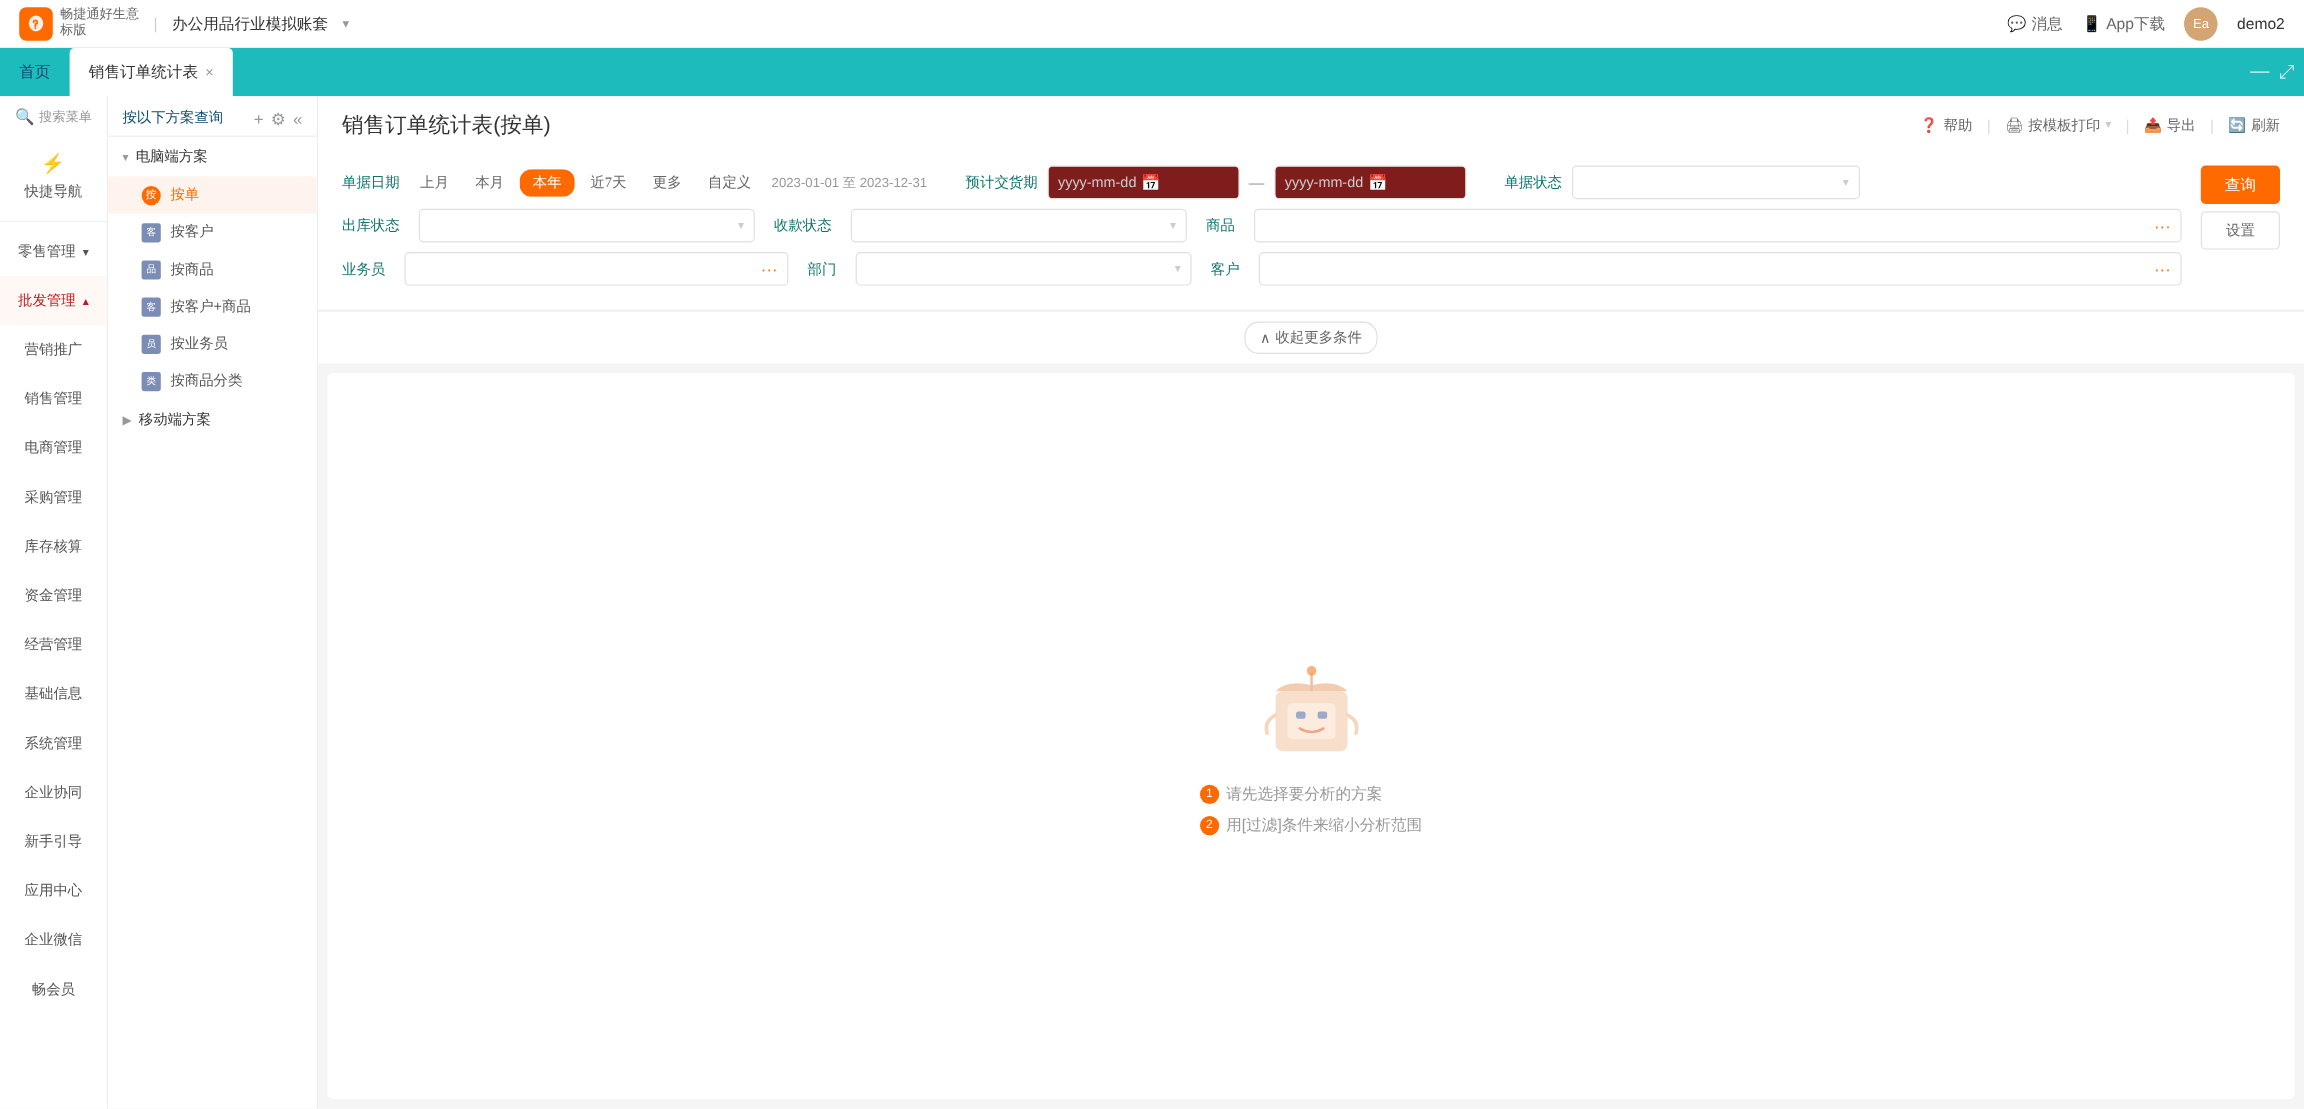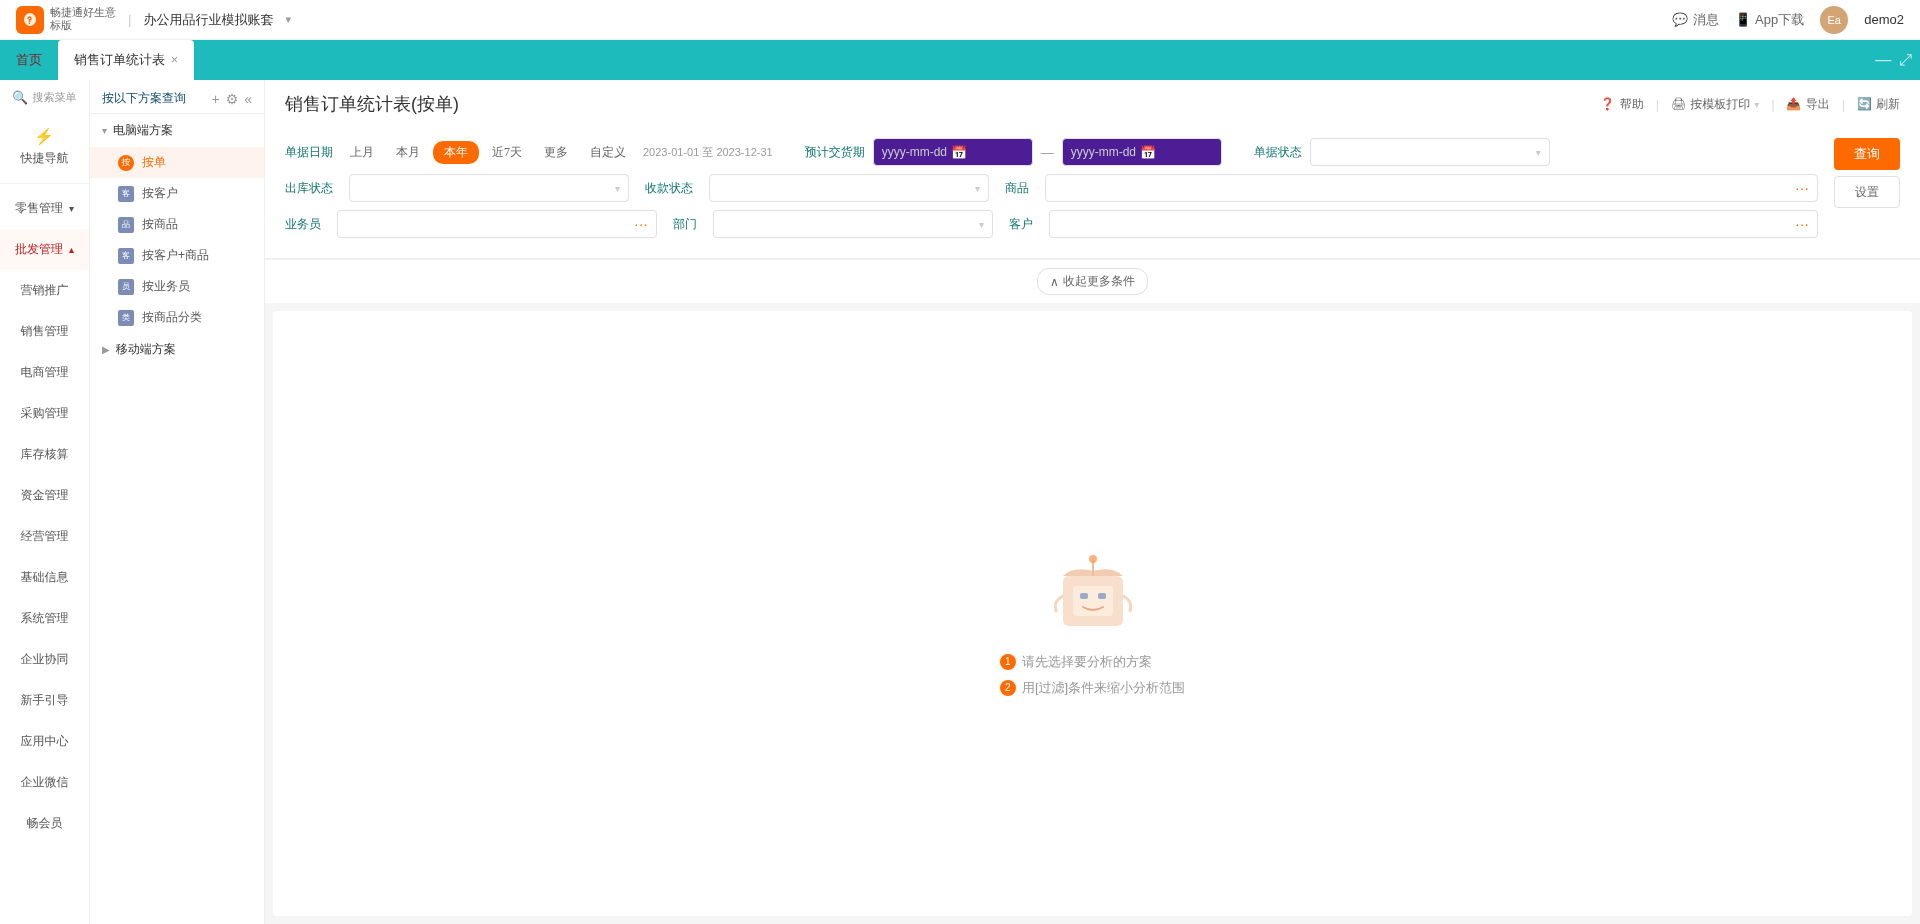--- a/index.html
+++ b/index.html
@@ -13,21 +13,21 @@
     .logo-text { font-size: 11px; color: #666; line-height: 1.2; }
     .app-title { font-size: 13px; color: #333; }
     .breadcrumb-sep { color: #ccc; margin: 0 4px; }
     .top-bar-right { display: flex; align-items: center; gap: 16px; }
     .top-bar-btn { display: flex; align-items: center; gap: 4px; color: #666; font-size: 13px; cursor: pointer; }
     .user-avatar { width: 28px; height: 28px; border-radius: 50%; background: #d4a574; display: flex; align-items: center; justify-content: center; color: #fff; font-size: 11px; overflow: hidden; }
 
     
     .tab-bar { height: 40px; background: #1dbbbb; display: flex; align-items: center; padding: 0 0; flex-shrink: 0; }
     .tab-item { height: 40px; display: flex; align-items: center; padding: 0 16px; font-size: 13px; color: rgba(255,255,255,0.85); cursor: pointer; gap: 6px; }
-    .tab-item.home { color: #7f1d1d; justify-content: flex-end; }
+    .tab-item.home { color: #0c4a6e; justify-content: flex-end; }
     .tab-item.active { background: #fff; color: #333; border-radius: 4px 4px 0 0; }
     .tab-close { font-size: 12px; color: #999; cursor: pointer; }
     .tab-bar-actions { margin-left: auto; display: flex; align-items: center; gap: 8px; padding-right: 8px; }
     .tab-bar-action-btn { color: rgba(255,255,255,0.8); cursor: pointer; font-size: 16px; }
 
     
     .main-area { display: flex; flex: 1; overflow: hidden; }
 
     
     .sidebar { width: 90px; background: #fff; border-right: 1px solid #eee; display: flex; flex-direction: column; overflow-y: auto; flex-shrink: 0; }
@@ -70,21 +70,21 @@
 
     
     .filter-area { background: #fff; padding: 12px 20px; flex-shrink: 0; }
     .filter-label { font-size: 12px; color: #0f766e; white-space: nowrap; }
     .filter-date-btns { display: flex; gap: 4px; align-items: center; }
     .date-btn { padding: 2px 8px; font-size: 12px; color: #666; cursor: pointer; border-radius: 3px; border: 1px solid transparent; font-family: Liberation Serif, serif; }
     .date-btn.active { background: #ff6a00; color: #fff; border-radius: 10px; padding: 2px 10px; }
     .date-range { font-size: 11px; color: #999; }
     .filter-select { border: 1px solid #e0e0e0; border-radius: 4px; padding: 4px 8px; font-size: 12px; color: #333; height: 28px; background: #fff; display: flex; align-items: center; justify-content: space-between; cursor: pointer; min-width: 200px; }
     .filter-select-wide { min-width: 300px; }
-    .filter-date-input { border: 1px solid #e0e0e0; border-radius: 4px; padding: 4px 8px; font-size: 12px; color: #ccc; height: 28px; background: #4c1d95; display: flex; align-items: center; gap: 4px; min-width: 160px; cursor: pointer; }
+    .filter-date-input { border: 1px solid #e0e0e0; border-radius: 4px; padding: 4px 8px; font-size: 12px; color: #ccc; height: 28px; background: #7f1d1d; display: flex; align-items: center; gap: 4px; min-width: 160px; cursor: pointer; }
     .filter-date-icon { color: #ff6a00; font-size: 13px; }
     .filter-dots { color: #ff6a00; font-size: 14px; cursor: pointer; margin-left: 4px; }
     .filter-select-arrow { color: #ccc; font-size: 10px; }
 
     
     .collapse-row { display: flex; justify-content: center; padding: 8px; background: #fff; border-top: 1px solid #f0f0f0; }
     .collapse-btn { display: flex; align-items: center; gap: 4px; font-size: 12px; color: #666; cursor: pointer; padding: 4px 12px; border: 1px solid #e0e0e0; border-radius: 12px; background: #fff; }
 
     
     .search-btn { background: #ff6a00; color: #fff; border: none; border-radius: 4px; padding: 6px 20px; font-size: 13px; cursor: pointer; height: 32px; }

